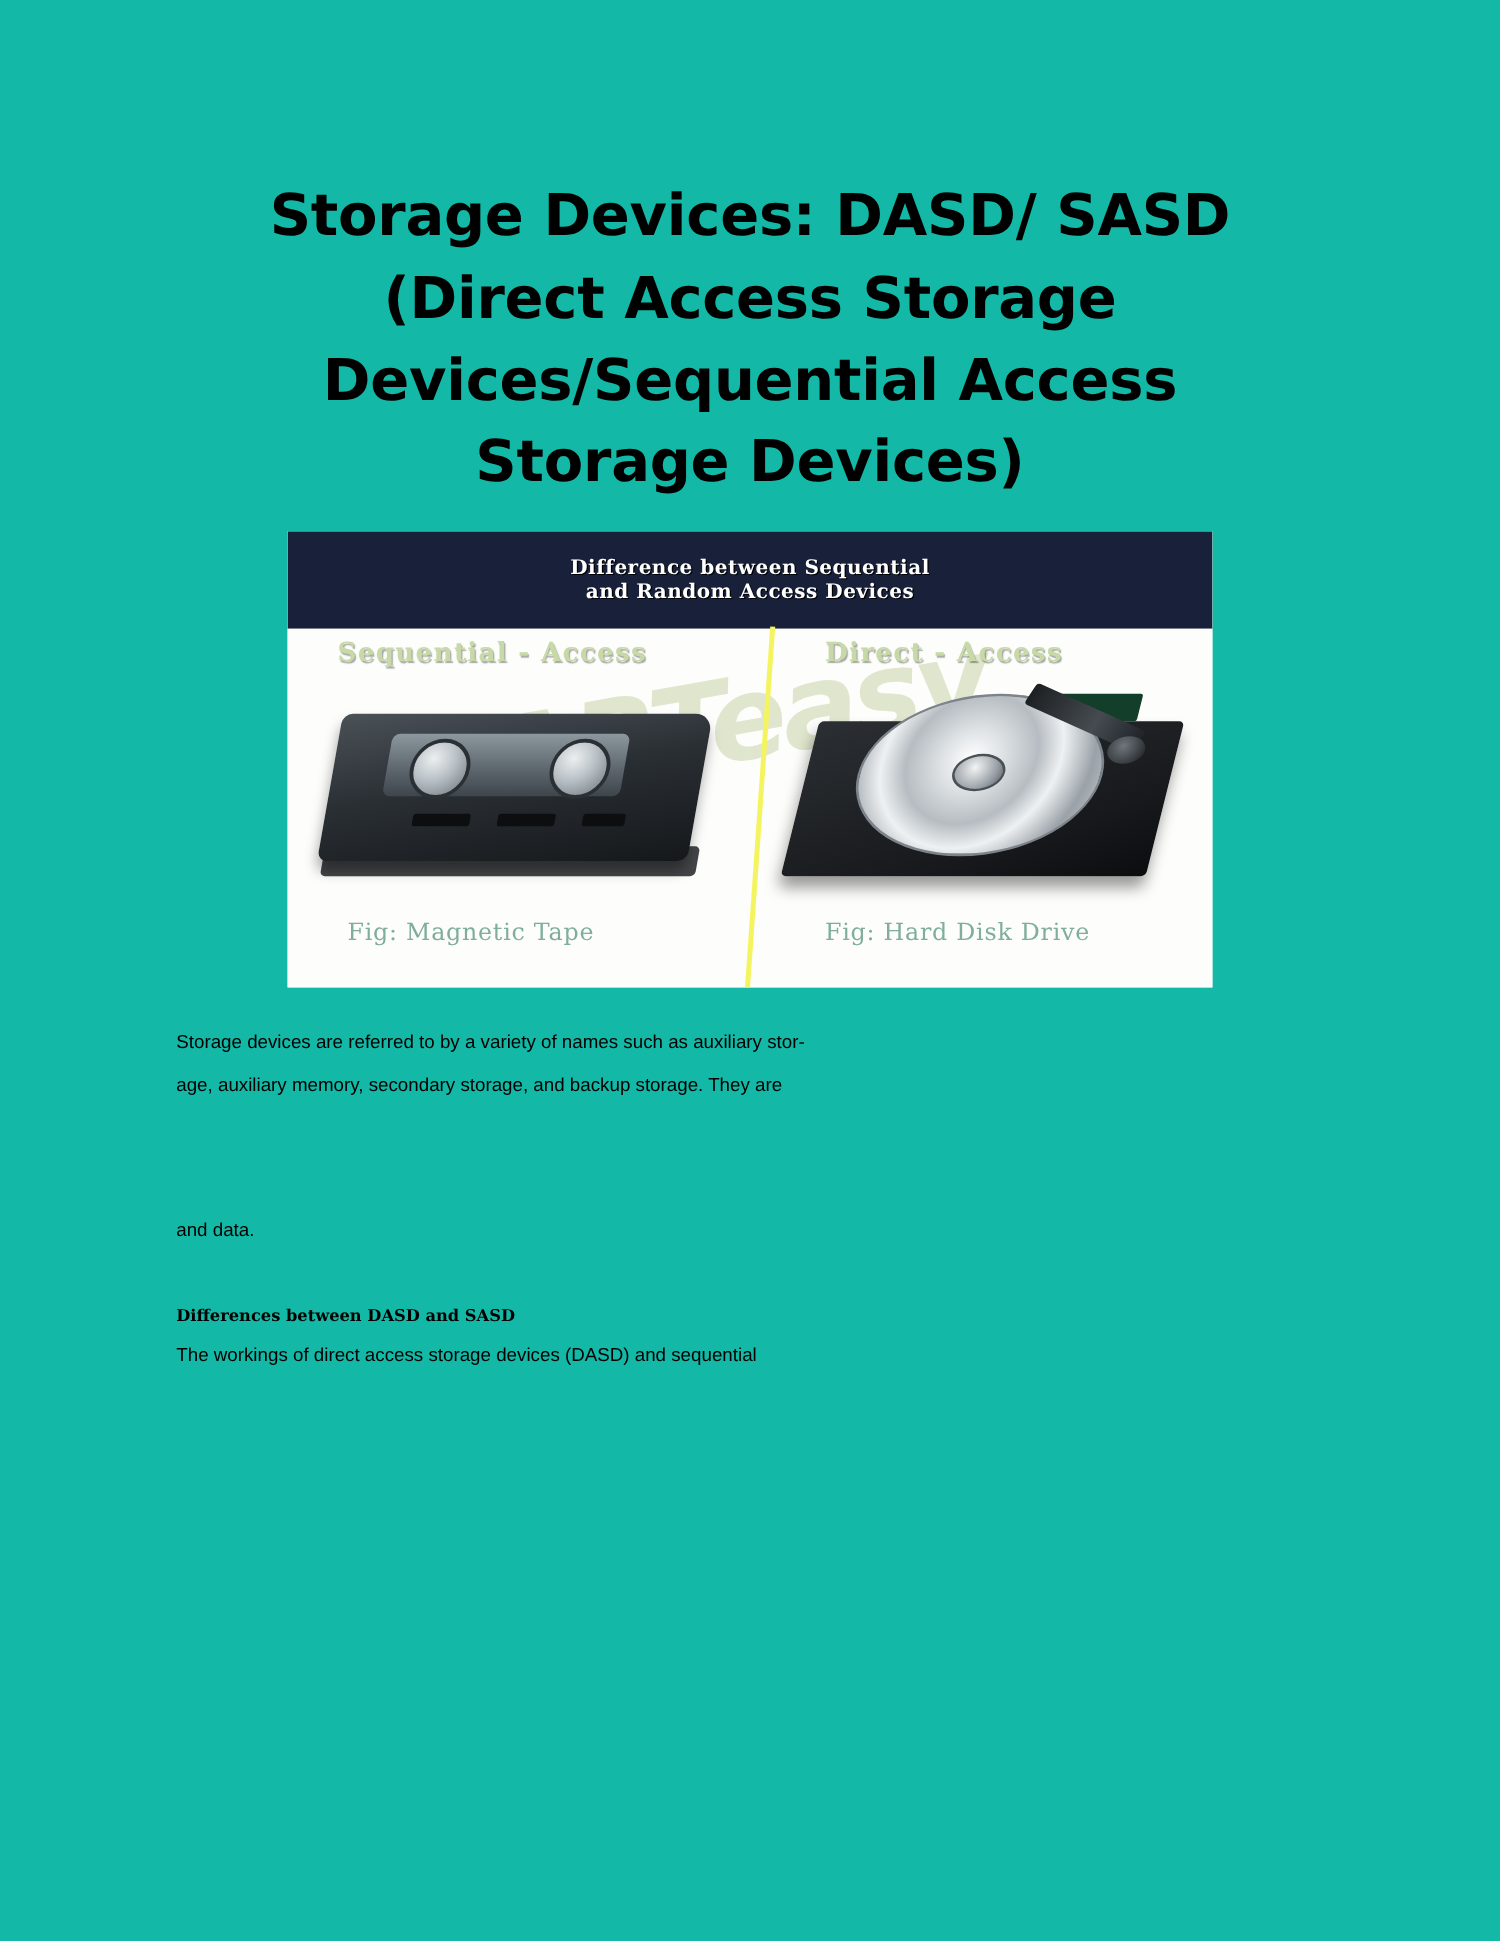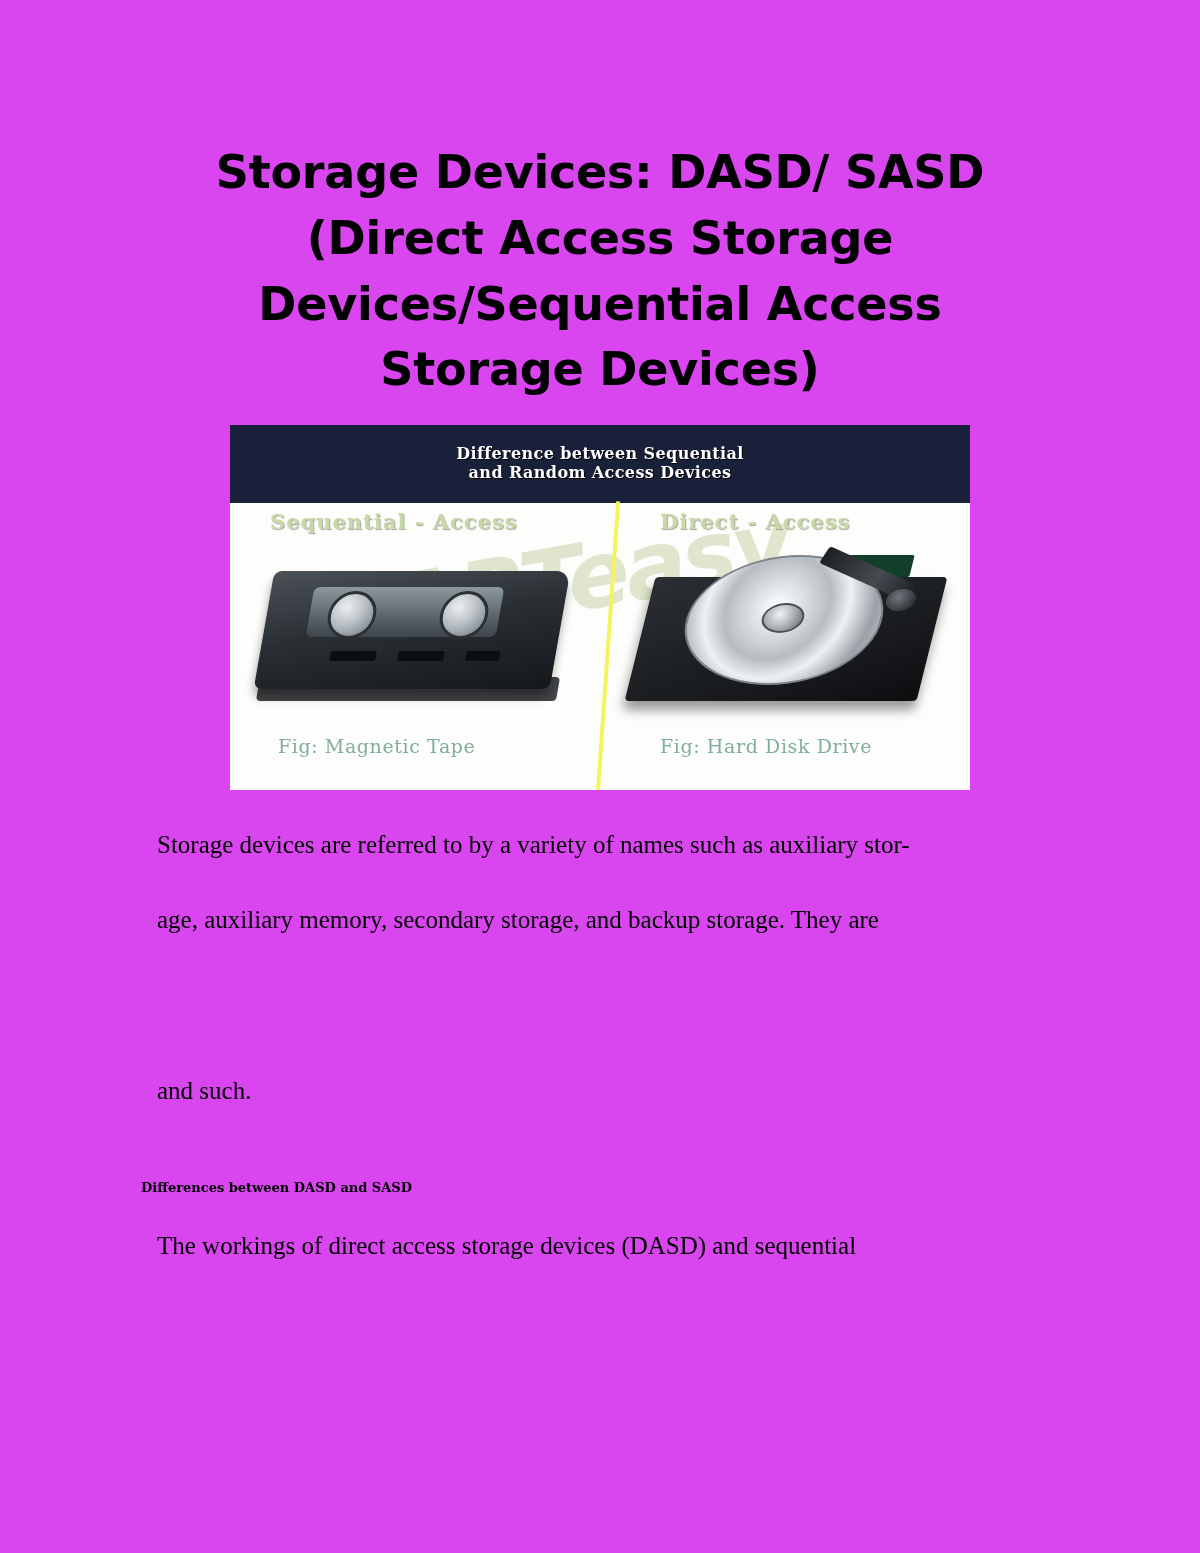--- a/index.html
+++ b/index.html
@@ -11,21 +11,21 @@
     width: 1200px;
     height: 1553px;
     font-family: "Liberation Serif", serif;
     color: #000000;
     overflow: hidden;
   }
   .page {
     position: relative;
     width: 1200px;
     height: 1553px;
-    background: #d946ef;
+    background: #14b8a6;
     box-sizing: border-box;
   }
   .doc-body {
     position: absolute;
     left: 141px;
     top: 140px;
     width: 918px;
   }
   .doc-title {
     font-family: "DejaVu Sans", sans-serif;
@@ -260,25 +260,25 @@
     top: 6px;
     width: 72px;
     height: 22px;
     background: #133f2a;
     transform: skewX(-14deg);
     border-radius: 2px;
   }
 
   
   .para {
-    font-family: Liberation Serif, serif;
-    font-size: 25px;
+    font-family: Liberation Sans, sans-serif;
+    font-size: 15px;
     line-height: 2.35;
     color: #000;
-    margin: 16px;
+    margin: 0;
   }
   .para-block { margin-top: 26px; }
   .para-block.tight { margin-top: 0; }
   .spacer-40 { height: 40px; }
   .subhead {
     font-family: "DejaVu Serif", serif;
     font-weight: bold;
     font-size: 13px;
     line-height: 1.9;
     margin: 0;
@@ -346,21 +346,21 @@
       <p class="para">Storage devices are referred to by a variety of names such as auxiliary stor-</p>
       <p class="para">age, auxiliary memory, secondary storage, and backup storage. They are</p>
     </div>
 
     <div class="spacer-40"></div>
 
 
     <div class="spacer-40"></div>
 
     <div class="para-block tight">
-      <p class="para">and such.</p>
+      <p class="para">and data.</p>
     </div>
 
     <div class="spacer-40"></div>
 
     <p class="subhead">Differences between DASD and SASD</p>
     <p class="para">The workings of direct access storage devices (DASD) and sequential</p>
 
   </div>
 </div>
 

